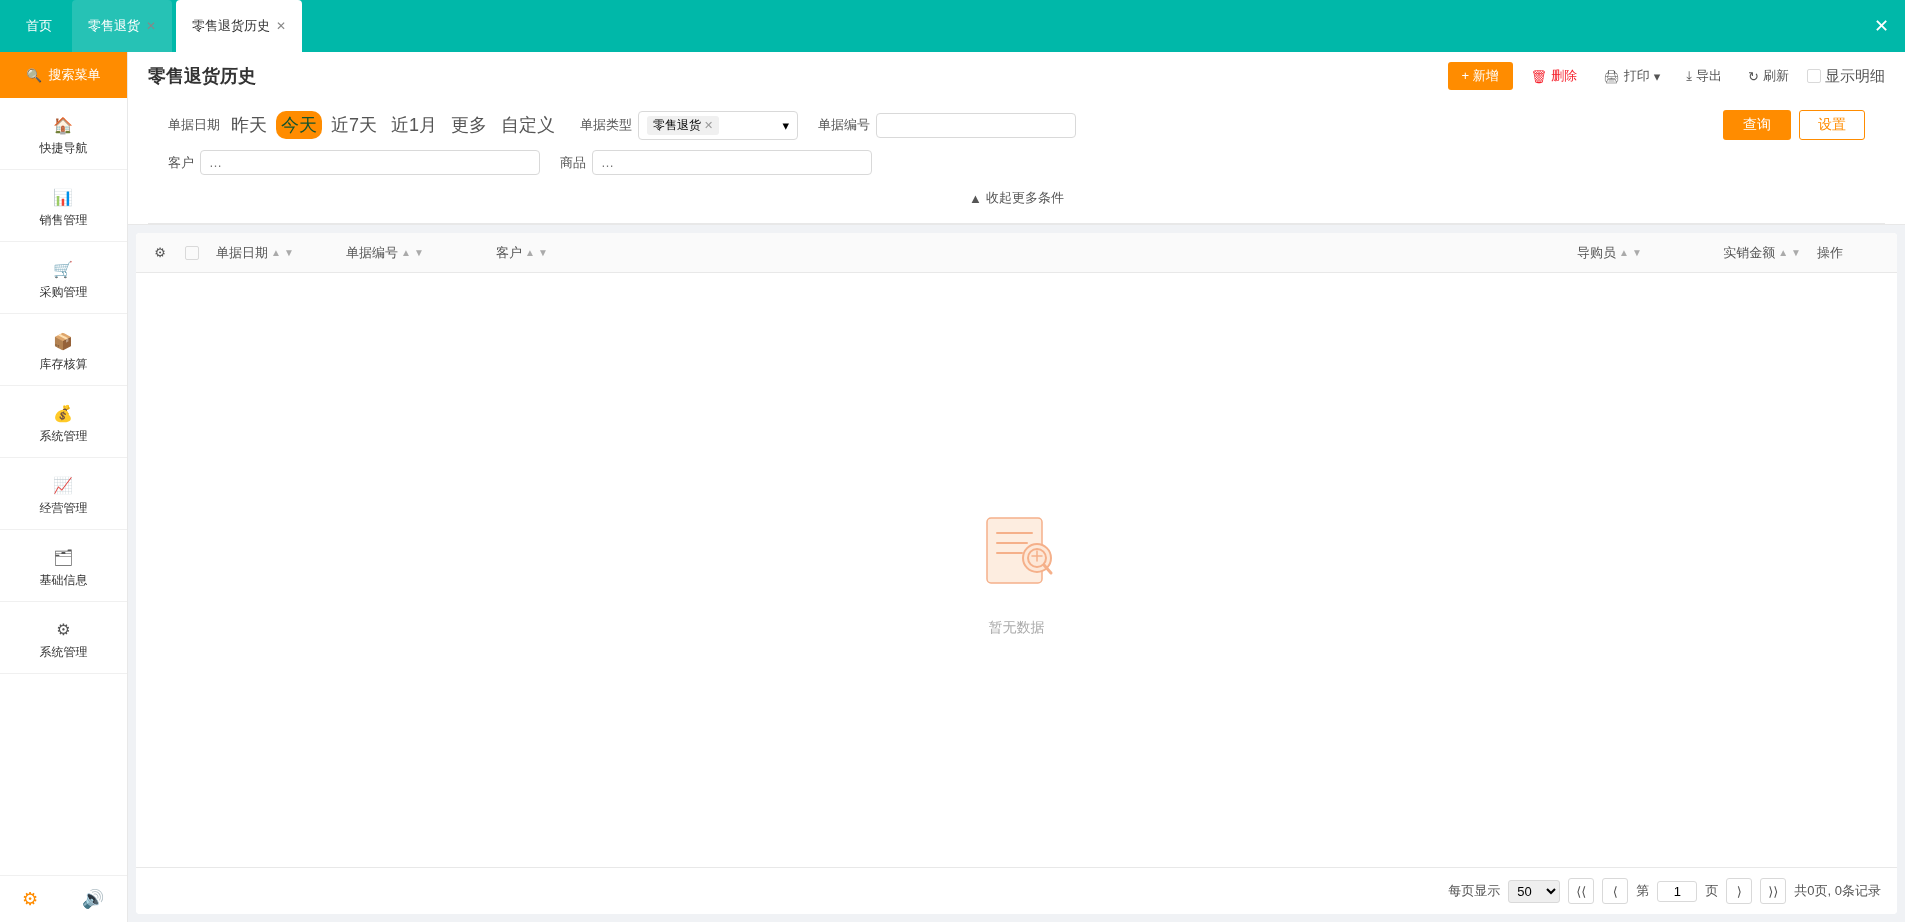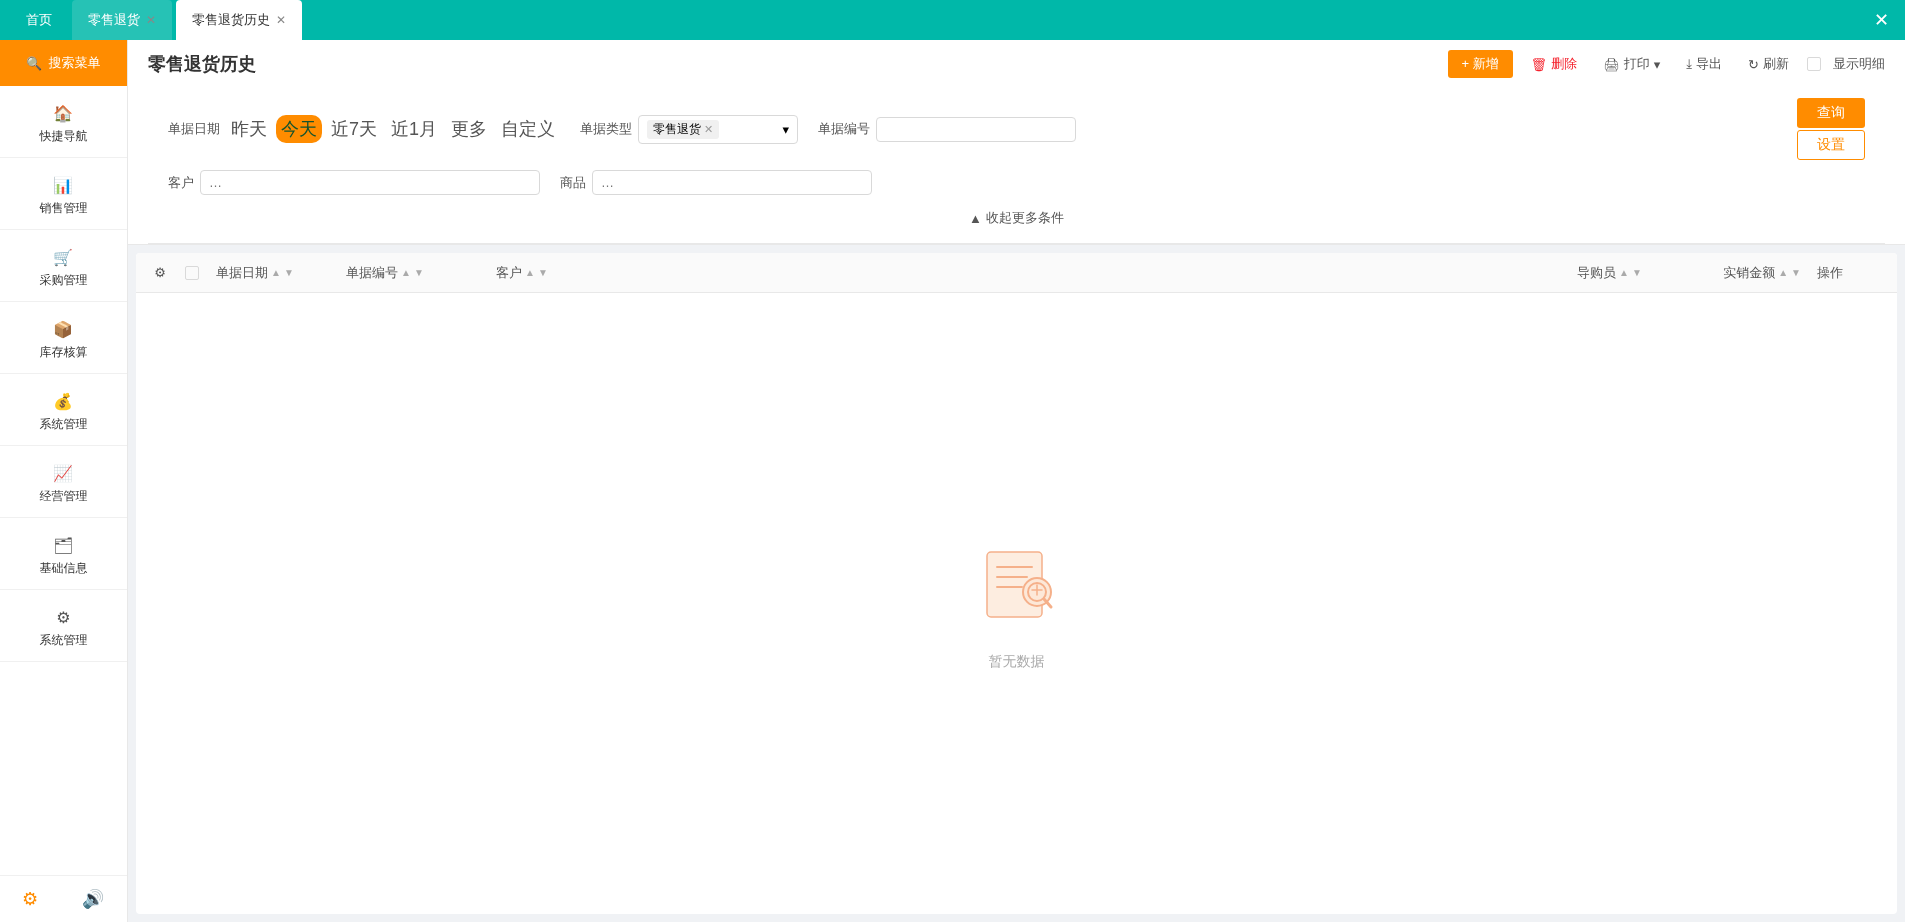--- a/index.html
+++ b/index.html
@@ -1,20 +1,20 @@
 <!DOCTYPE html>
 <html><head>
   <meta charset="utf-8">
   <style>
     * { box-sizing: border-box; margin: 0; padding: 0; font-family: 'Microsoft YaHei', Arial, sans-serif; }
     body { display: flex; flex-direction: column; height: 922px; overflow: hidden; background: #f0f2f5; }
 
     
     .top-bar {
-      height: 40px;
+      height: 52px;
       background: #00b8a9;
       display: flex;
       align-items: center;
       padding: 0 0 0 10px;
       flex-shrink: 0;
     }
     .top-bar-tabs {
       display: flex;
       align-items: center;
       flex: 1;
@@ -171,22 +171,22 @@
       border-radius: 3px;
       cursor: pointer;
       font-size: 13px;
     }
     .toolbar-btn-danger {
       color: #f5222d;
     }
     .display-toggle {
       display: flex;
       align-items: center;
-      gap: 12px;
-      font-size: 13px;
+      gap: 4px;
+      font-size: 15px;
       color: #555;
     }
     .checkbox-style {
       width: 14px;
       height: 14px;
       border: 1px solid #d9d9d9;
       border-radius: 2px;
       display: inline-block;
     }
 
@@ -541,21 +541,21 @@
               <span style="flex:1"></span>
               <span>▾</span>
             </div>
           </div>
 
           <div class="filter-item">
             <span class="filter-label">单据编号</span>
             <input class="filter-input" type="text" style="">
           </div>
 
-          <div style="display:flex;flex-direction:column;gap:2px;margin-left:auto;">
+          <div style="display:flex;gap:8px;margin-left:auto;">
             <button class="query-btn">查询</button>
             <button class="settings-btn">设置</button>
           </div>
         </div>
 
 
         <div class="filter-row">
 
           <div class="filter-item">
             <span class="filter-label">客户</span>
@@ -629,16 +629,32 @@
             <circle cx="70" cy="55" r="9" fill="none" stroke="#f5b08a" stroke-width="2"></circle>
             <line x1="77" y1="62" x2="84" y2="70" stroke="#f5b08a" stroke-width="3" stroke-linecap="round"></line>
 
             <line x1="65" y1="53" x2="75" y2="53" stroke="#f5b08a" stroke-width="1.5" stroke-linecap="round"></line>
             <line x1="70" y1="48" x2="70" y2="58" stroke="#f5b08a" stroke-width="1.5" stroke-linecap="round"></line>
           </svg>
           <span>暂无数据</span>
         </div>
       </div>
 
+      <div class="pagination">
+        <span>每页显示</span>
+        <select class="pagination-select">
+          <option>50</option>
+          <option>100</option>
+          <option>200</option>
+        </select>
+        <div class="page-btn">⟨⟨</div>
+        <div class="page-btn">⟨</div>
+        <span>第</span>
+        <input class="page-input" type="text" value="1" style="">
+        <span>页</span>
+        <div class="page-btn">⟩</div>
+        <div class="page-btn">⟩⟩</div>
+        <span>共0页, 0条记录</span>
+      </div>
     </div>
 
   </div>
 </div>
 
 </body></html>

